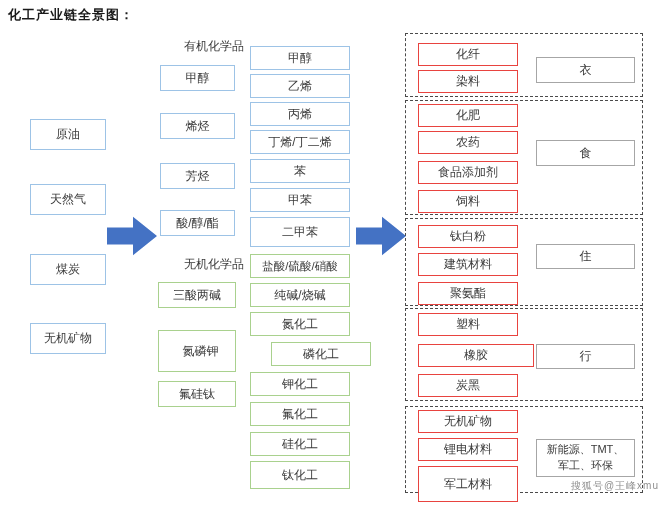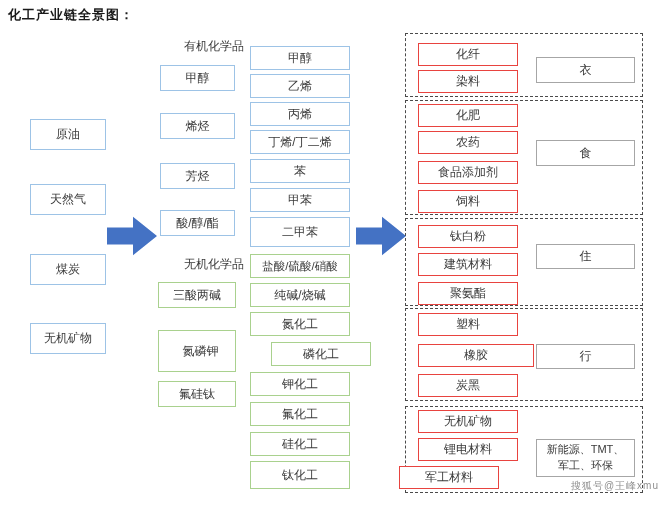--- a/index.html
+++ b/index.html
@@ -93,18 +93,18 @@
   <div class="box red" style="left:418px; top:282px; width:100px; height:23px;">聚氨酯</div>
   <div class="box gray cat-label" style="left:536px; top:244px; width:99px; height:25px;">住</div>
 
   <div class="box red" style="left:418px; top:313px; width:100px; height:23px;">塑料</div>
   <div class="box red" style="left:418px; top:344px; width:116px; height:23px;">橡胶</div>
   <div class="box red" style="left:418px; top:374px; width:100px; height:23px;">炭黑</div>
   <div class="box gray cat-label" style="left:536px; top:344px; width:99px; height:25px;">行</div>
 
   <div class="box red" style="left:418px; top:410px; width:100px; height:23px;">无机矿物</div>
   <div class="box red" style="left:418px; top:438px; width:100px; height:23px;">锂电材料</div>
-  <div class="box red" style="left:399px; top:466px; width:100px; height:23px;">军工材料</div>
+  <div class="box red" style="left:418px; top:466px; width:100px; height:36px;">军工材料</div>
   <div class="box gray cat-label-multi" style="left:536px; top:439px; width:99px; height:38px;">新能源、TMT、军工、环保</div>
 
   <div class="watermark">搜狐号@王峰xmu</div>
 
 </div>
 
 </body></html>

